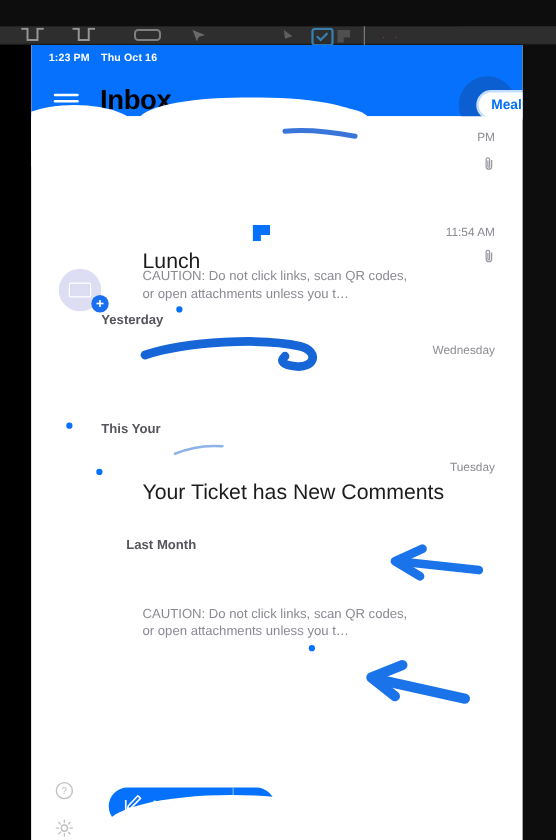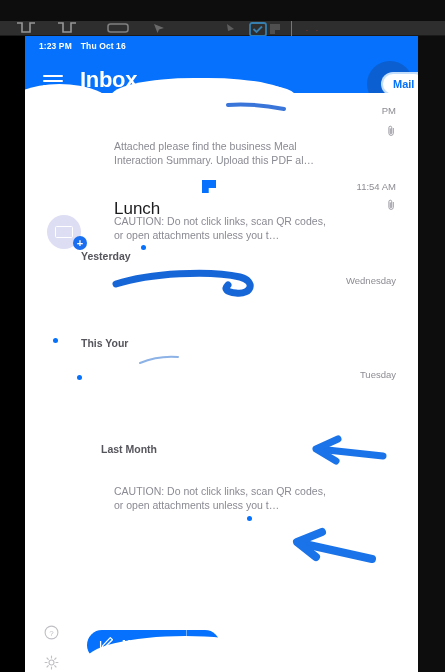--- a/index.html
+++ b/index.html
@@ -42,21 +42,21 @@
     position:absolute; left:18px; top:39px; width:20px; height:14px; cursor:pointer;
   }
   .hamburger span{
     position:absolute; left:0; width:20px; height:1.6px; background:#fff; border-radius:1px;
   }
   .hamburger span:nth-child(1){ top:0px; }
   .hamburger span:nth-child(2){ top:5px; }
   .hamburger span:nth-child(3){ top:10px; }
   .title{
     position:absolute; left:55px; top:31px;
-    font-size:22px; font-weight:bold; color:#ffffff; letter-spacing:-.3px;
+    font-size:22px; font-weight:bold; color:#000000; letter-spacing:-.3px;
   }
   
   .pill-halo{
     position:absolute; left:342px; top:25px; width:46px; height:46px;
     border-radius:50%; background:#0b5fd0;
   }
   .seg{
     position:absolute; left:356px; top:36px; height:24px; width:84px;
     background:#c3ddfc; border-radius:13px; display:flex; align-items:center;
   }
@@ -190,40 +190,39 @@
         <span>1:23 PM</span><span class="dt">Thu Oct 16</span>
       </div>
       <div class="hamburger">
         <span></span>
           <span></span>
           <span></span>
       </div>
       <div class="title">Inbox</div>
       <div class="pill-halo"></div>
       <div class="seg">
-        <div class="seg-item sel">Mail</div>
+        <div class="seg-item sel">Meal</div>
 
       </div>
     </div>
 
     <div class="list">
 
       <div class="avatar">
         <div class="env"></div>
         <div class="badge">+</div>
       </div>
 
       <div class="row" style="top:0px;height:60px;">
         <div class="time" style="top:12px;">PM</div>
         <div class="clip" style="top:32px;">
           <svg width="9" height="12" viewBox="0 0 9 12">
               <path d="M6.3 3 v5.2 a2.2 2.2 0 0 1 -4.4 0 V2.6 a1.4 1.4 0 0 1 2.8 0 v5.4 a.7.7 0 0 1 -1.4 0 V3.4" fill="none" stroke="#9b9ba3" stroke-width="1"></path>
             </svg>
         </div>
-        <div class="snippet" style="left:89px; top:46px;">Attached please find the business Meal Interaction Summary. Upload this PDF al…</div>
       </div>
 
       <div class="row" style="top:82px;height:62px;">
         <div class="flagmark" style="left:177px; top:5px;"></div>
         <div class="time" style="top:6px;">11:54 AM</div>
         <div class="subject" style="left:89px; top:24px;">Lunch</div>
         <div class="clip" style="top:24px;">
           <svg width="9" height="12" viewBox="0 0 9 12">
               <path d="M6.3 3 v5.2 a2.2 2.2 0 0 1 -4.4 0 V2.6 a1.4 1.4 0 0 1 2.8 0 v5.4 a.7.7 0 0 1 -1.4 0 V3.4" fill="none" stroke="#9b9ba3" stroke-width="1"></path>
             </svg>
@@ -237,23 +236,24 @@
       <div class="row" style="top:182px;height:58px;text-decoration:underline;">
         <div class="time" style="top:0px;">Wednesday</div>
       </div>
 
       <div class="udot" style="left:28px; top:245px;"></div>
       <div class="group" style="left:56px; top:244px;">This Your</div>
 
       <div class="row" style="top:270px;height:40px;">
         <div class="time" style="top:6px;">Tuesday</div>
         <div class="udot" style="left:52px; top:12px;"></div>
-      </div>
-
-      <div class="group" style="left:56px; top:350px;padding-left:20px;">Last Month</div>
+        <div class="subject" style="left:89px; top:21px;">Your Ticket has New Comments</div>
+      </div>
+
+      <div class="group" style="left:56px; top:337px;padding-left:20px;">Last Month</div>
 
       <div class="row" style="top:385px;height:60px;">
         <div class="snippet" style="left:89px; top:6px;">CAUTION: Do not click links, scan QR codes, or open attachments unless you t…</div>
         <div class="udot" style="left:222px; top:38px;"></div>
       </div>
     </div>
 
     <div class="bottom">
       <div class="sideico" style="top:12px;">
         <svg width="15" height="15" viewBox="0 0 15 15">

